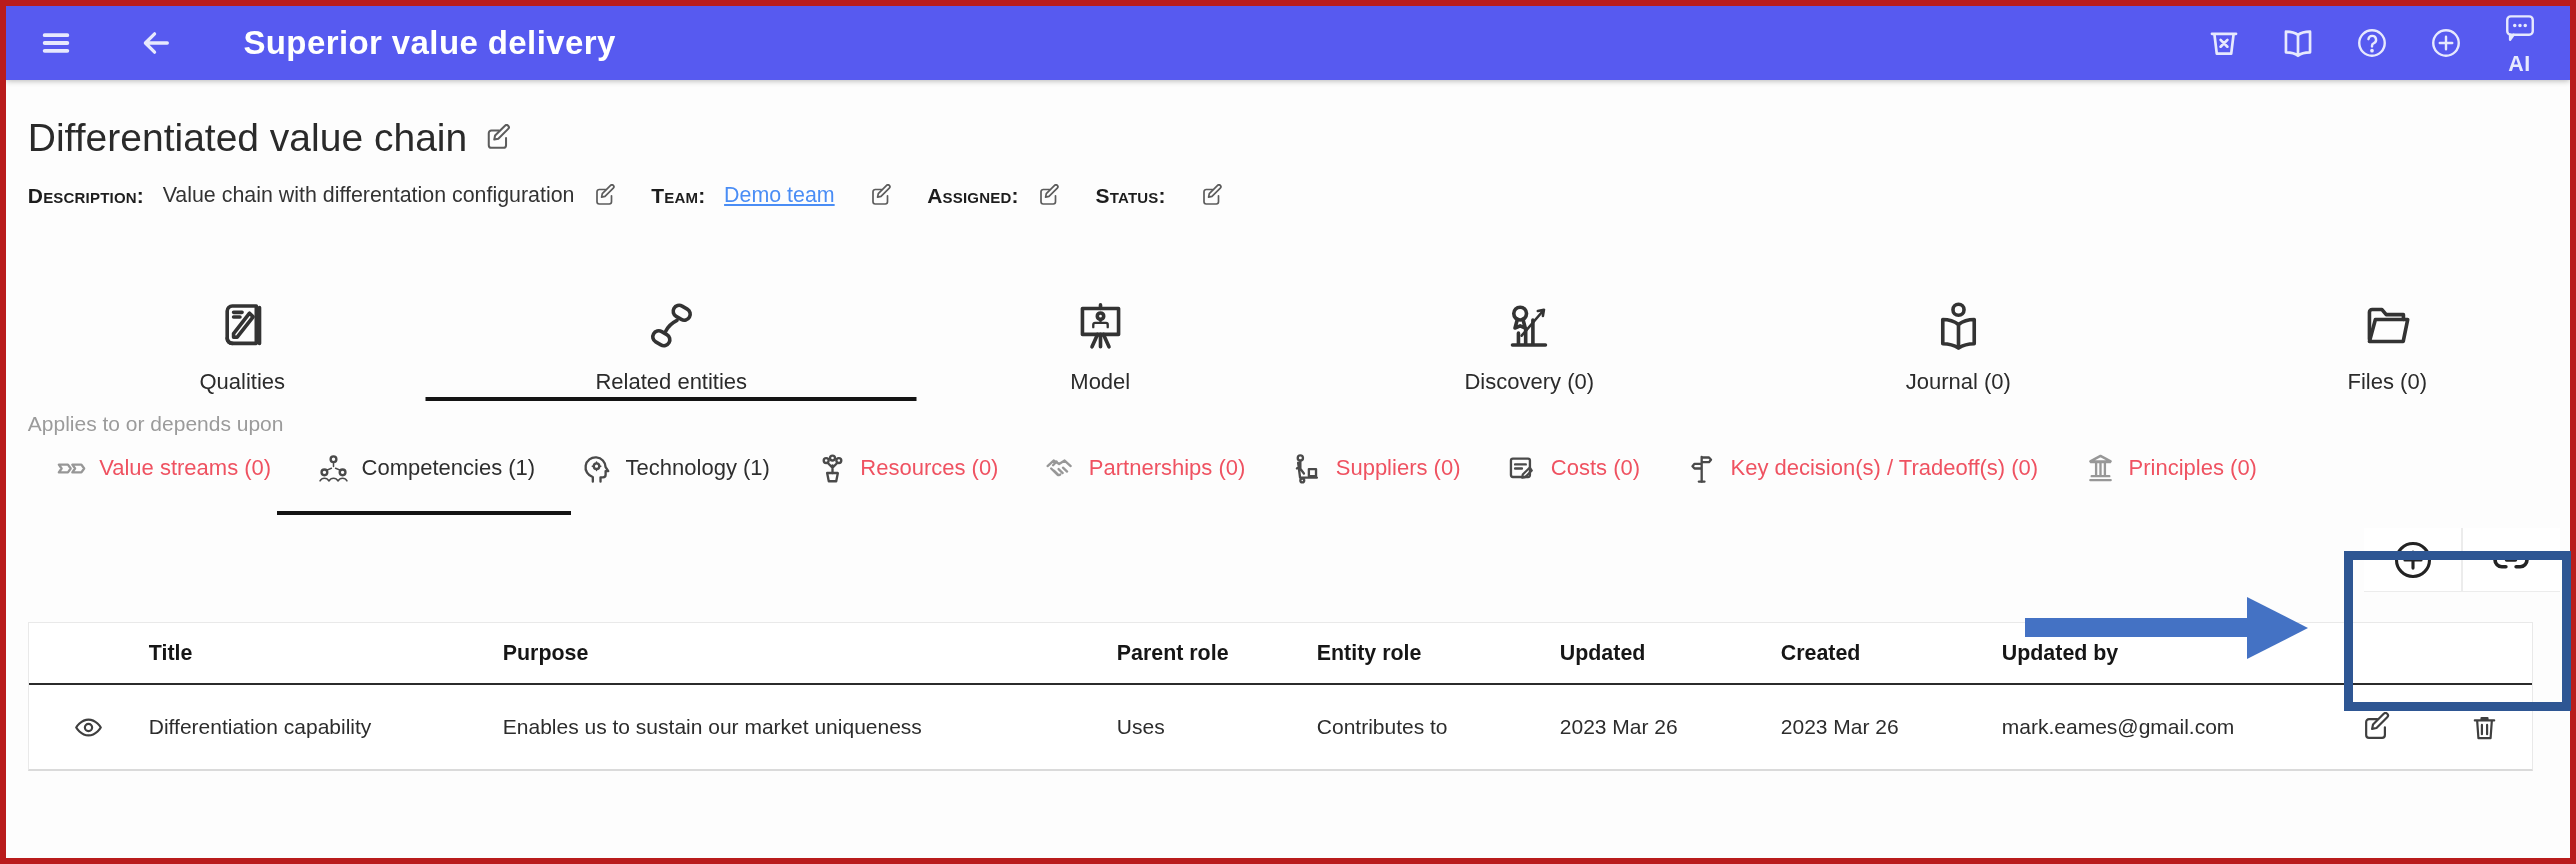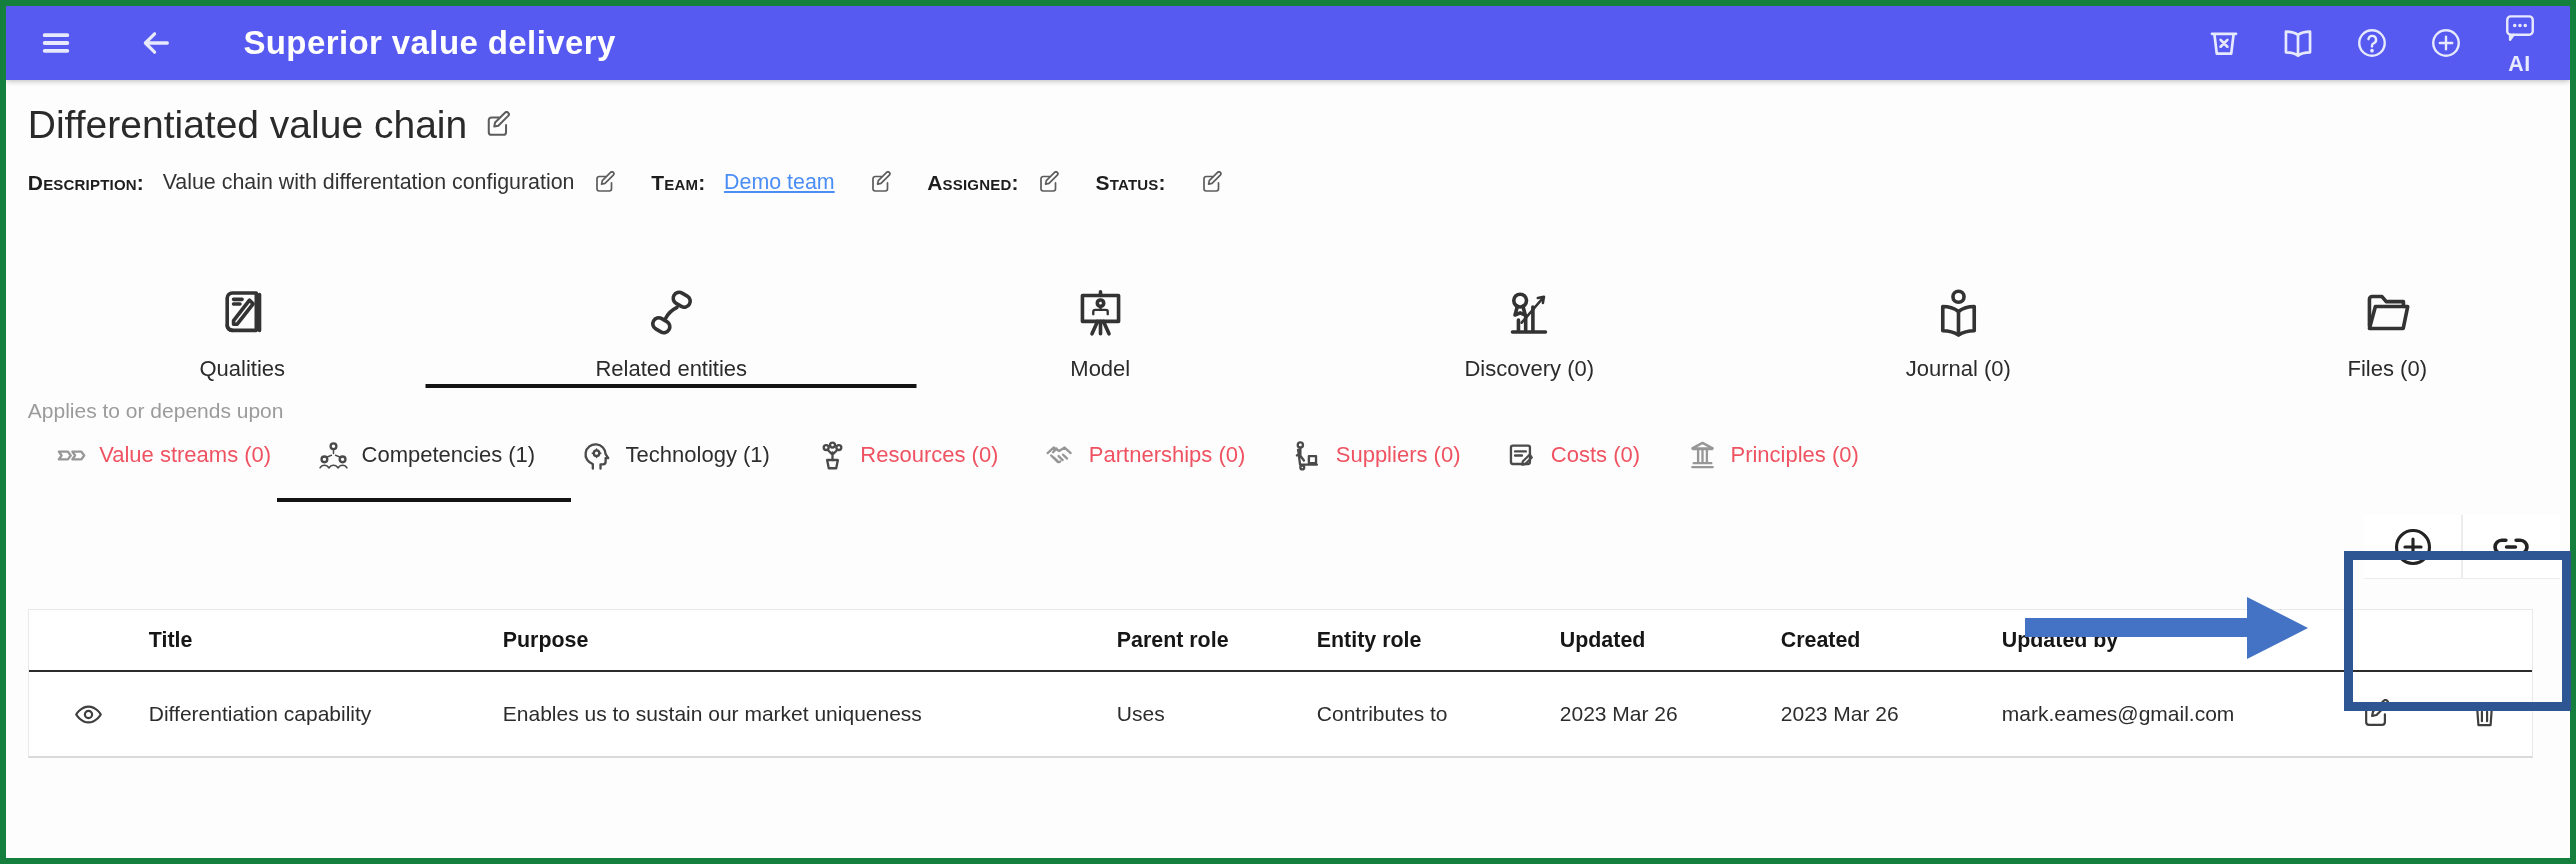--- a/index.html
+++ b/index.html
@@ -1,35 +1,35 @@
 <!DOCTYPE html>
 <html style="--appbar: #575af0; --link: #4a8df5; --alert: #ef5261; --accent: #4285f4; --annotation: #2e5693; --arrow: #4472c4;font-size:11.4px"><head>
 <meta charset="utf-8">
 <style>
   html,body{margin:0;padding:0;background:#555;}
-  .frame{position:relative;width:2576px;height:864px;background:#15803d;box-sizing:border-box;padding:6.4px;font-family:"Liberation Sans","DejaVu Sans",sans-serif;}
+  .frame{position:relative;width:2576px;height:864px;background:#b91c1c;box-sizing:border-box;padding:6.4px;font-family:"Liberation Sans","DejaVu Sans",sans-serif;}
   .screen{position:relative;width:100%;height:100%;background:#fdfdfd;overflow:hidden;color:#232323;}
 
   .ic{display:inline-flex;flex:none;}
   .ic svg{width:100%;height:100%;fill:none;stroke:currentColor;stroke-linecap:round;stroke-linejoin:round;stroke-width:1.7;}
 
   
   .appbar{height:74px;background:var(--appbar,#575af0);display:flex;align-items:center;padding:0 33px 0 33px;box-shadow:0 1.4px 5.7px rgba(0,0,0,.28);}
   .ic-appbar{width:34px;height:34px;color:#e7e9fd;cursor:pointer;}
   .appbar .menu{margin-right:66px;}
   .appbar .back{margin-right:70px;}
   .appbar-title{font-size:33px;font-weight:700;color:#ffffff;letter-spacing:0.4px;}
   .appbar-right{margin-left:auto;display:flex;align-items:center;gap:40px;}
   .ai-chip{display:flex;align-items:center;gap:8.6px;color:#e7e9fd;flex-direction:column;}
   .ai-chip .label{font-size:21.4px;font-weight:700;letter-spacing:0.7px;}
 
   main{padding-left:21.4px;}
 
   
-  .title-row{margin-top:22px;display:flex;align-items:center;gap:17px;font-size:39px;color:#2a2a2a;height:46px;}
+  .title-row{margin-top:35px;display:flex;align-items:center;gap:17px;font-size:39px;color:#2a2a2a;height:46px;}
   .ic-edit{width:24px;height:24px;color:#5c5c5c;cursor:pointer;}
   .meta-row{margin-top:20px;display:flex;align-items:center;gap:18.6px;font-size:21.4px;color:#333;height:28.6px;}
   .meta-label{font-variant:small-caps;font-weight:700;font-size:21px;color:#1d1d1d;letter-spacing:0.2px;}
   .meta-gap{margin-left:15.7px;}
   .team-link{color:var(--link,#4a8df5);text-decoration:underline;cursor:pointer;}
 
   
   .tabs{margin-top:84px;display:grid;grid-template-columns:repeat(6,429px);}
   .tab{position:relative;height:107px;display:flex;align-items:center;justify-content:center;gap:18.6px;font-size:22px;color:#2b2b2b;cursor:pointer;flex-direction:column;}
   .ic-tab{width:51px;height:51px;color:#333;}
@@ -299,20 +299,29 @@
           <span class="ic ic-sub">
               <svg viewBox="0 0 24 24" stroke-width="1.3">
                 <rect x="3.6" y="4.8" width="13.8" height="13.4" rx="1.4"></rect>
                 <path d="M6.6 9h7.8M6.6 12h5"></path>
                 <path d="M21.2 11.8l-5.6 5.6-.4 2.4 2.4-.4 5.2-5.2z" transform="translate(-2.2 .4) scale(.92)"></path>
               </svg>
             </span>
           <span>Costs (0)</span>
         </div>
         <div class="subtab red">
+          <span class="ic ic-sub">
+              <svg viewBox="0 0 24 24" stroke-width="1.4">
+                <path d="M11.4 21.5v-18M11.4 4h5.3L18.2 5.7l-1.5 1.7h-5.3M11.4 8.6H6.2L4.7 10.3l1.5 1.7h5.2"></path>
+                <path d="M9.4 21.5h4"></path>
+              </svg>
+            </span>
+          <span>Key decision(s) / Tradeoff(s) (0)</span>
+        </div>
+        <div class="subtab red">
           <span class="ic ic-sub lt">
               <svg viewBox="0 0 24 24" stroke-width="1.3">
                 <path d="M12 2.8L4.6 6.8h14.8z"></path>
                 <path d="M5.2 7.4h13.6M8.8 7.4V17.6M15.2 7.4V17.6M12 7.4V17.6M5.6 17.6h12.8M4.6 20.4h14.8"></path>
               </svg>
             </span>
           <span>Principles (0)</span>
         </div>
       </nav>
 

